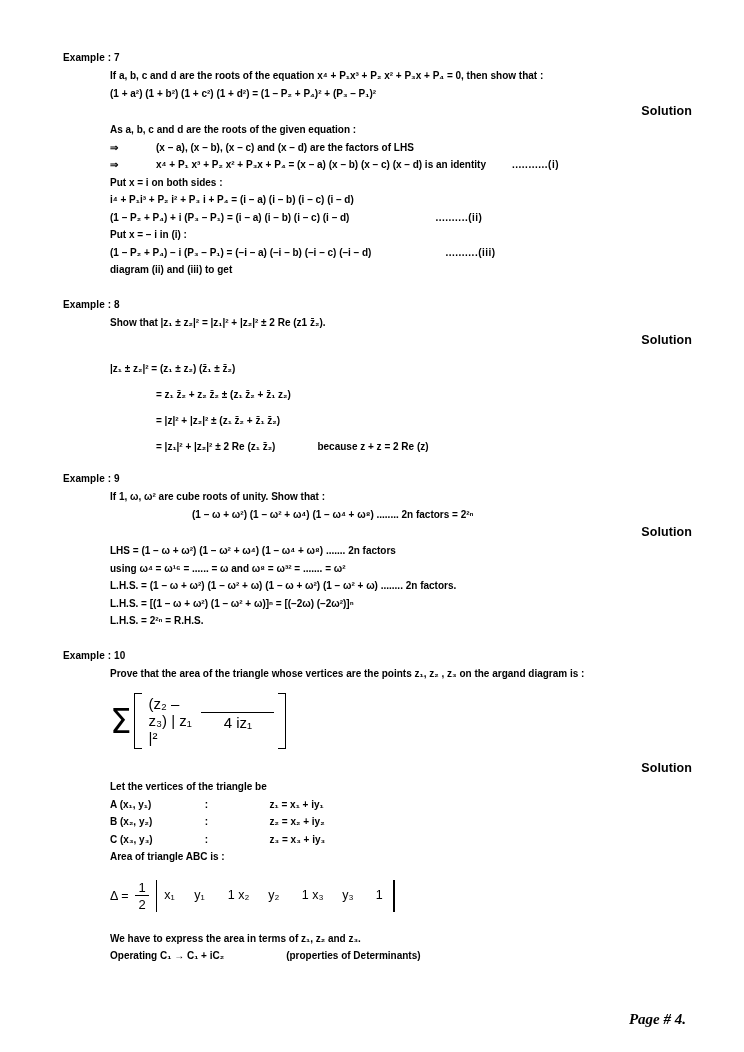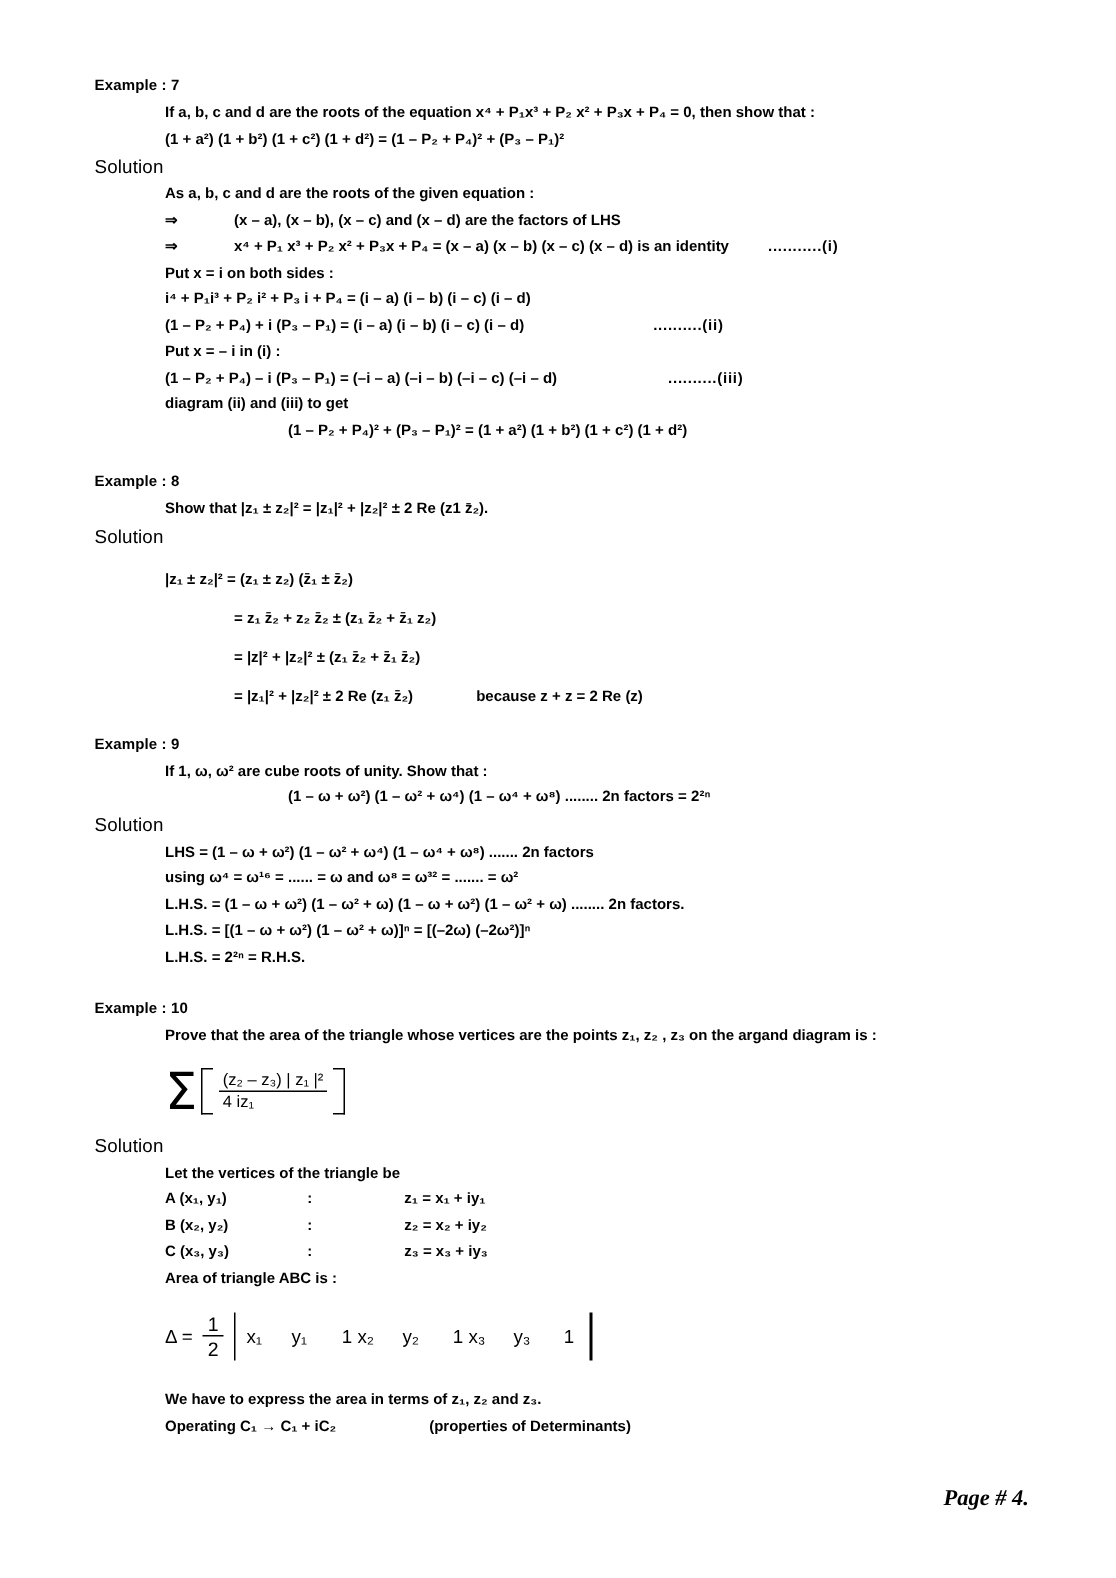--- a/index.html
+++ b/index.html
@@ -6,58 +6,58 @@
   body{
     width:744px;height:1052px;position:relative;
     font-family:"Liberation Sans",sans-serif;
     color:#000;
     -webkit-font-smoothing:antialiased;
   }
   .page{position:absolute;inset:0;padding:52px 52px 0 52px;box-sizing:border-box;}
 
   
   .ex-head{font-size:10px;font-weight:bold;margin:0 0 4px 11px;letter-spacing:.1px;}
-  .sol-head{font-size:12.5px;font-weight:normal;margin:2px 0 3px 11px;letter-spacing:.1px;}
+  .sol-head{font-size:12.5px;font-weight:bold;margin:2px 0 3px 11px;letter-spacing:.1px;text-align:right;}
 
   
   .ln{font-size:10px;line-height:17.5px;margin-left:58px;white-space:nowrap;font-weight:bold;}
   .ln.i2{margin-left:104px;}
   .ln.i3{margin-left:140px;}
   .ln.arrow{margin-left:58px;}
   .arrow .sym{display:inline-block;width:46px;}
   .gap-m{height:13px;}
   .gap-l{height:20px;}
 
   .lead{letter-spacing:.5px;}
   .tagright{display:inline-block;}
 
   
   .sumwrap{display:flex;align-items:center;margin:11px 0 0 58px;}
   .sigma{font-family:"DejaVu Sans",sans-serif;font-size:34px;line-height:1;font-weight:400;}
   .brk{display:flex;align-items:stretch;margin-left:3px;}
   .brk-l,.brk-r{width:7px;border-top:1.4px solid #000;border-bottom:1.4px solid #000;}
   .brk-l{border-left:1.4px solid #000;}
   .brk-r{border-right:1.4px solid #000;}
-  .frac{display:inline-flex;flex-direction:column;align-items:center;padding:2px 4px;font-size:11px;}
+  .frac{display:inline-flex;flex-direction:row;align-items:center;padding:2px 4px;font-size:15px;}
   .frac .num{padding:0 2px 1px 2px;}
-  .frac .den{border-top:1.3px solid #000;padding:1px 2px 0 2px;width:100%;box-sizing:border-box;}
+  .frac .den{border-top:1.3px solid #000;padding:1px 2px 0 2px;width:100%;text-align:center;box-sizing:border-box;}
 
   
   .detwrap{display:flex;align-items:center;margin:14px 0 0 58px;font-size:12.5px;}
   .half{display:inline-flex;flex-direction:column;align-items:center;margin:0 7px;font-size:13px;}
   .half .num{padding:0 3px;}
   .half .den{border-top:1.3px solid #000;padding-top:1px;width:100%;text-align:center;box-sizing:border-box;}
   .bar{width:1.6px;background:#000;align-self:stretch;}
   .matrix{display:flex;flex-direction:row;padding:2px 7px;}
   .mrow{display:flex;line-height:17px;}
   .mcell{width:30px;text-align:left;}
   .mcell.last{width:14px;text-align:center;}
 
   
-  .footer{position:absolute;right:58px;bottom:44px;
+  .footer{position:absolute;right:58px;bottom:24px;
     font-family:"Liberation Serif",serif;font-weight:bold;font-style:italic;font-size:15px;}
 </style>
 </head>
 <body>
 
 <div class="page">
 
   <div>
     <div class="ex-head">Example : 7</div>
     <div class="ln">If a, b, c and d are the roots of the equation x⁴ + P₁x³ + P₂ x² + P₃x + P₄ = 0, then show that :</div>
@@ -65,21 +65,20 @@
     <div class="sol-head">Solution</div>
     <div class="ln">As a, b, c and d are the roots of the given equation :</div>
     <div class="ln arrow"><span class="sym">⇒</span><span>(x – a), (x – b), (x – c) and (x – d) are the factors of LHS</span></div>
     <div class="ln arrow"><span class="sym">⇒</span><span>x⁴ + P₁ x³ + P₂ x² + P₃x + P₄ = (x – a) (x – b) (x – c) (x – d) is an identity</span><span class="tagright lead" style="margin-left:26px">...........(i)</span></div>
     <div class="ln">Put x = i on both sides :</div>
     <div class="ln">i⁴ + P₁i³ + P₂ i² + P₃ i + P₄ = (i – a) (i – b) (i – c) (i – d)</div>
     <div class="ln"><span>(1 – P₂ + P₄) + i (P₃ – P₁) = (i – a) (i – b) (i – c) (i – d)</span><span class="tagright lead" style="margin-left:86px">..........(ii)</span></div>
     <div class="ln">Put x = – i in (i) :</div>
     <div class="ln"><span>(1 – P₂ + P₄) – i (P₃ – P₁) = (–i – a) (–i – b) (–i – c) (–i – d)</span><span class="tagright lead" style="margin-left:74px">..........(iii)</span></div>
     <div class="ln">diagram (ii) and (iii) to get</div>
-    <div class="ln i3">(1 – P₂ + P₄)² + (P₃ – P₁)² = (1 + a²) (1 + b²) (1 + c²) (1 + d²)</div>
   </div>
 
   <div class="gap-l"></div>
 
   <div>
     <div class="ex-head">Example : 8</div>
     <div class="ln">Show that |z₁ ± z₂|² = |z₁|² + |z₂|² ± 2 Re (z1 z̄₂).</div>
     <div class="sol-head">Solution</div>
     <div style="height:6px"></div>
     <div class="ln" style="line-height:26px">|z₁ ± z₂|² = (z₁ ± z₂) (z̄₁ ± z̄₂)</div>

